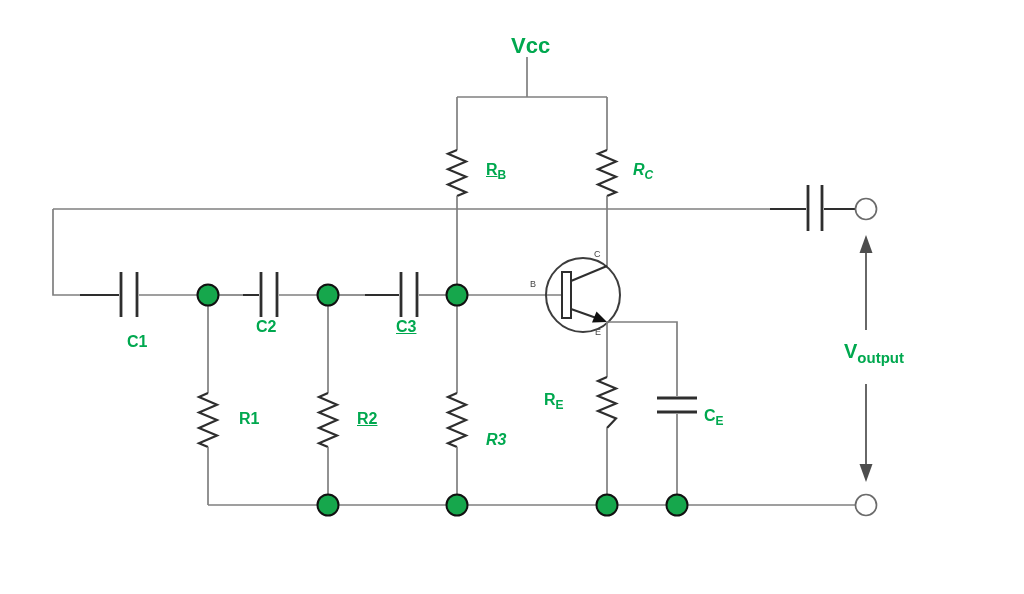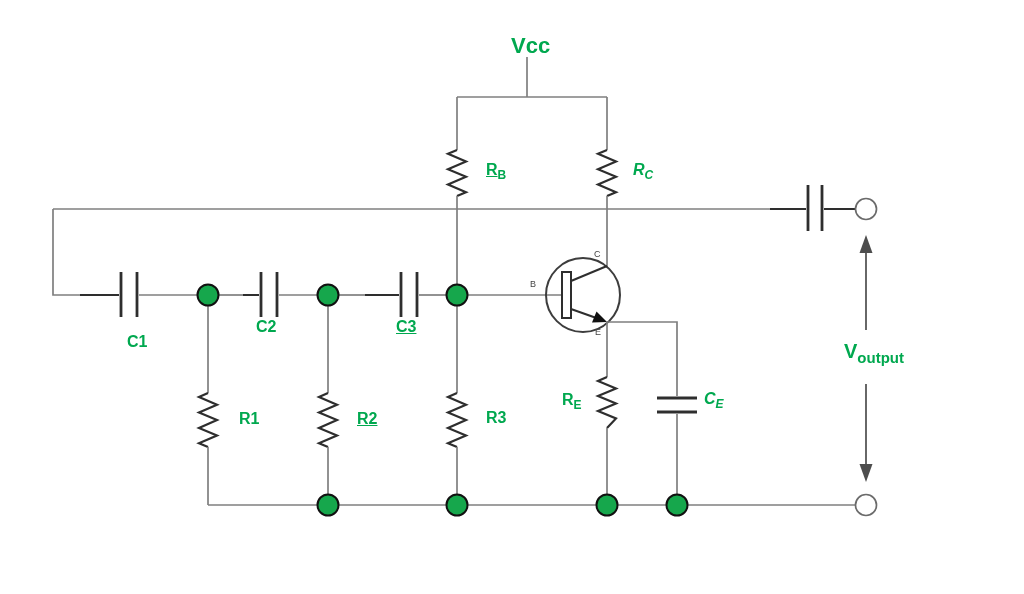--- a/index.html
+++ b/index.html
@@ -157,23 +157,23 @@
 
   <div class="lbl" style="left:486px;top:162px;text-decoration:underline;"><span>R</span><span class="sub">B</span></div>
   <div class="lbl" style="left:633px;top:162px;font-style:italic;"><span>R</span><span class="sub">C</span></div>
 
   <div class="lbl" style="left:119px;top:334px;margin-left:8px;"><span>C1</span></div>
   <div class="lbl" style="left:256px;top:319px;"><span>C2</span></div>
   <div class="lbl" style="left:396px;top:319px;text-decoration:underline;"><span>C3</span></div>
 
   <div class="lbl" style="left:239px;top:411px;"><span>R1</span></div>
   <div class="lbl" style="left:357px;top:411px;text-decoration:underline;"><span>R2</span></div>
-  <div class="lbl" style="left:486px;top:410px;"><span>R3</span></div>
+  <div class="lbl" style="left:486px;top:432px;font-style:italic;"><span>R3</span></div>
 
-  <div class="lbl" style="left:562px;top:392px;"><span>R</span><span class="sub">E</span></div>
-  <div class="lbl" style="left:704px;top:391px;font-style:italic;"><span>C</span><span class="sub">E</span></div>
+  <div class="lbl" style="left:544px;top:392px;"><span>R</span><span class="sub">E</span></div>
+  <div class="lbl" style="left:704px;top:408px;"><span>C</span><span class="sub">E</span></div>
 
   <div class="lbl lbl-vout" style="left:844px;top:341px;"><span>V</span><span class="sub">output</span></div>
 
   <div class="pinlbl" style="left:530px;top:280px;"><span>B</span></div>
   <div class="pinlbl" style="left:594px;top:250px;"><span>C</span></div>
   <div class="pinlbl" style="left:595px;top:328px;"><span>E</span></div>
 </div>
 
 </body></html>

